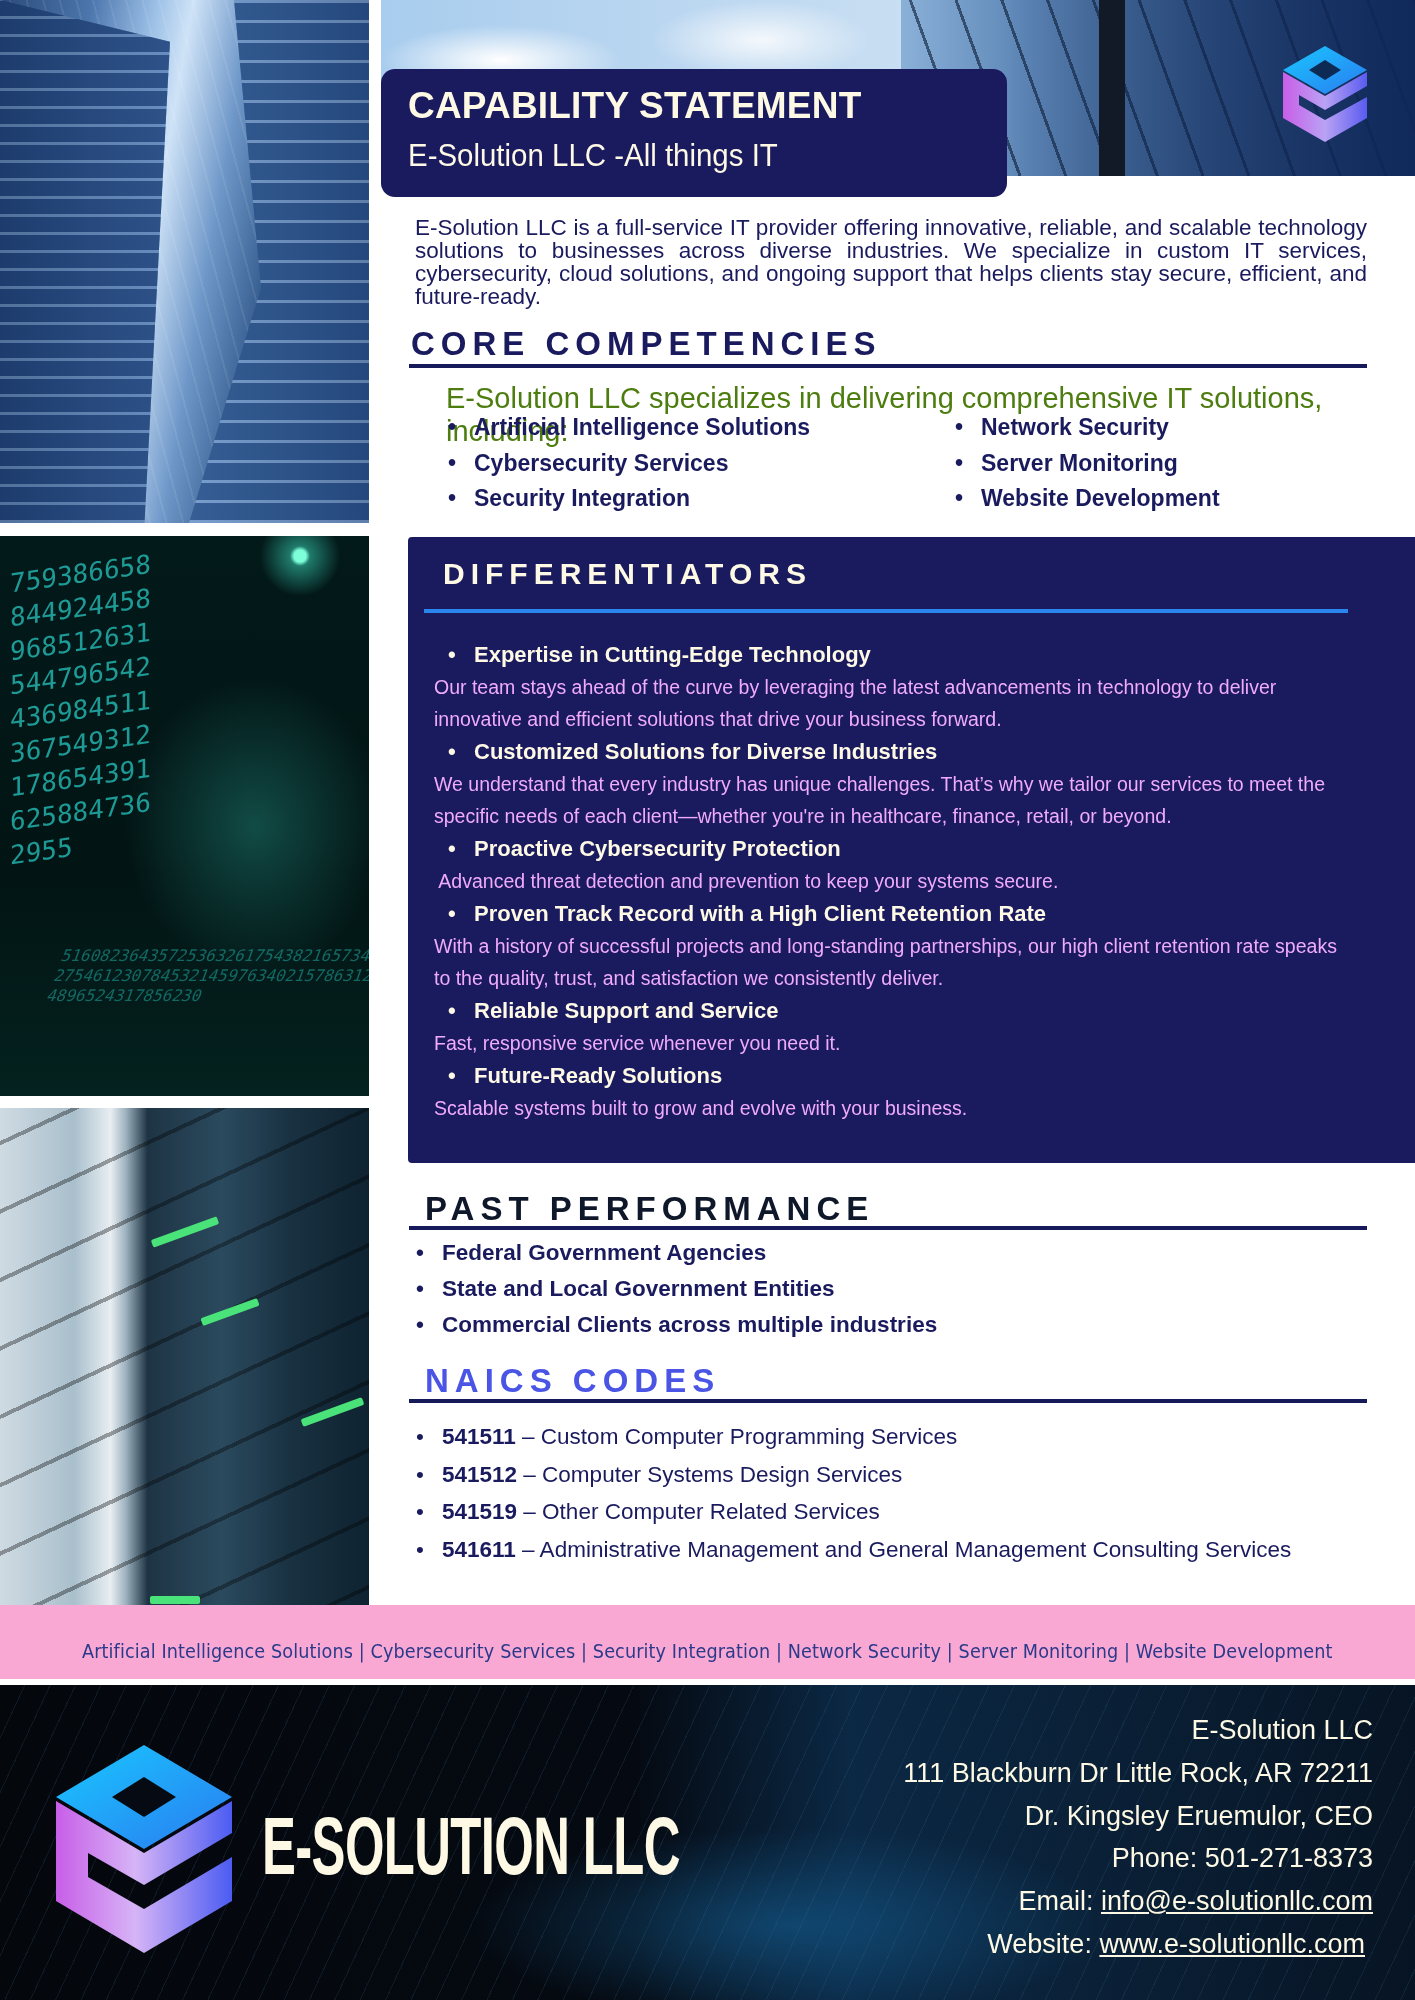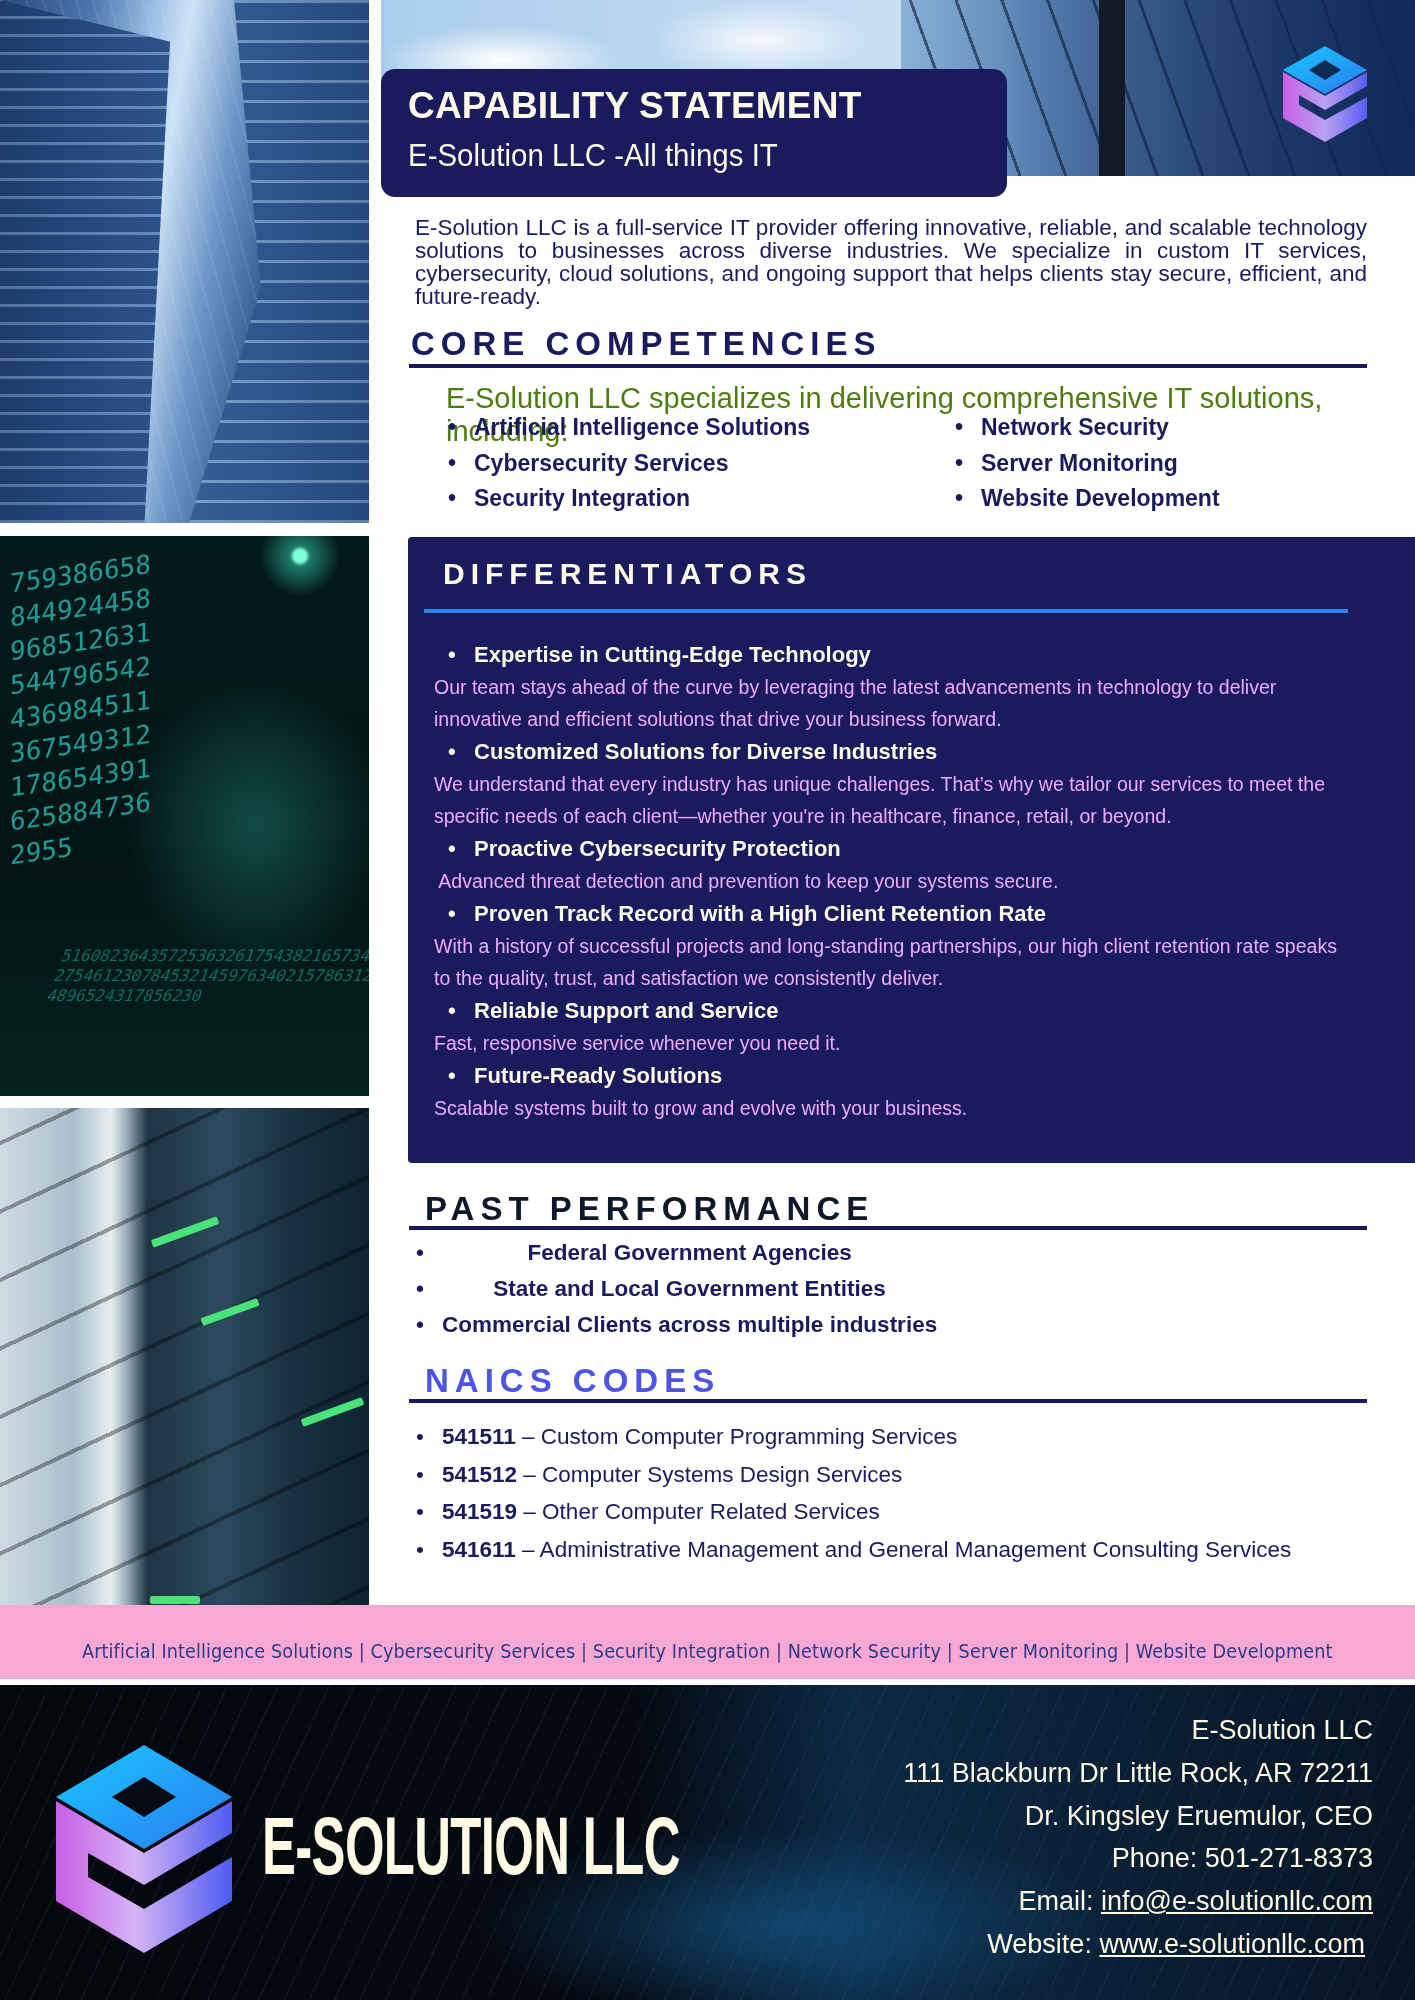--- a/index.html
+++ b/index.html
@@ -76,21 +76,21 @@
   .diff { position: absolute; left: 408px; top: 537px; width: 1160px; height: 626px;
     background: #1a1a5e; border-radius: 4px; }
   .diff-head { position:absolute; left: 35px; top: 20px; color: #fdf9e4; font-weight: bold; letter-spacing: 6px; font-size: 30px; }
   .diff-rule { position:absolute; left: 16px; top: 72px; width: 924px; height: 4px; background: #2a86ee; }
   .diff-body { position:absolute; left: 26px; top: 101px; width: 920px; color: #fdfdfd; }
   .diff-item .dt { font-weight: bold; font-size: 22px; position: relative; padding-left: 40px; height: 33px; line-height: 33px; color: #fdf9e4; }
   .diff-item .dt::before { content:"•"; position:absolute; left: 14px; }
   .diff-item .dd { font-size: 19.5px; line-height: 32px; color: #f0abfc; }
 
   .pp-list, .naics-list { position:absolute; left: 412px; list-style: none; }
-  .pp-list li { font-weight: bold; font-size: 22.5px; height: 36px; position: relative; padding-left: 30px; color: #1a1a5e; text-align: center; }
+  .pp-list li { font-weight: bold; font-size: 22.5px; height: 36px; position: relative; padding-left: 30px; color: #1a1a5e; }
   .pp-list li::before, .naics-list li::before { content:"•"; position:absolute; left: 4px; }
   .naics-list li { font-size: 22.5px; height: 37.5px; position: relative; padding-left: 30px; color: #1a1a5e; }
   .naics-list li b { font-weight: bold; }
 
   
   .strip { position:absolute; left:0; top:1605px; width:1415px; height:92px; background:#f9a8d4;
     display:flex; align-items:center; justify-content:center; }
   .strip span { color:#2a3a8a; font-size: 19px; font-family: "DejaVu Sans", sans-serif; letter-spacing: .1px; transform: scaleX(.93); white-space: nowrap; }
   .strip-gap { position:absolute; left:0; top:1679px; width:1415px; height:6px; background:#ffffff; }
 

